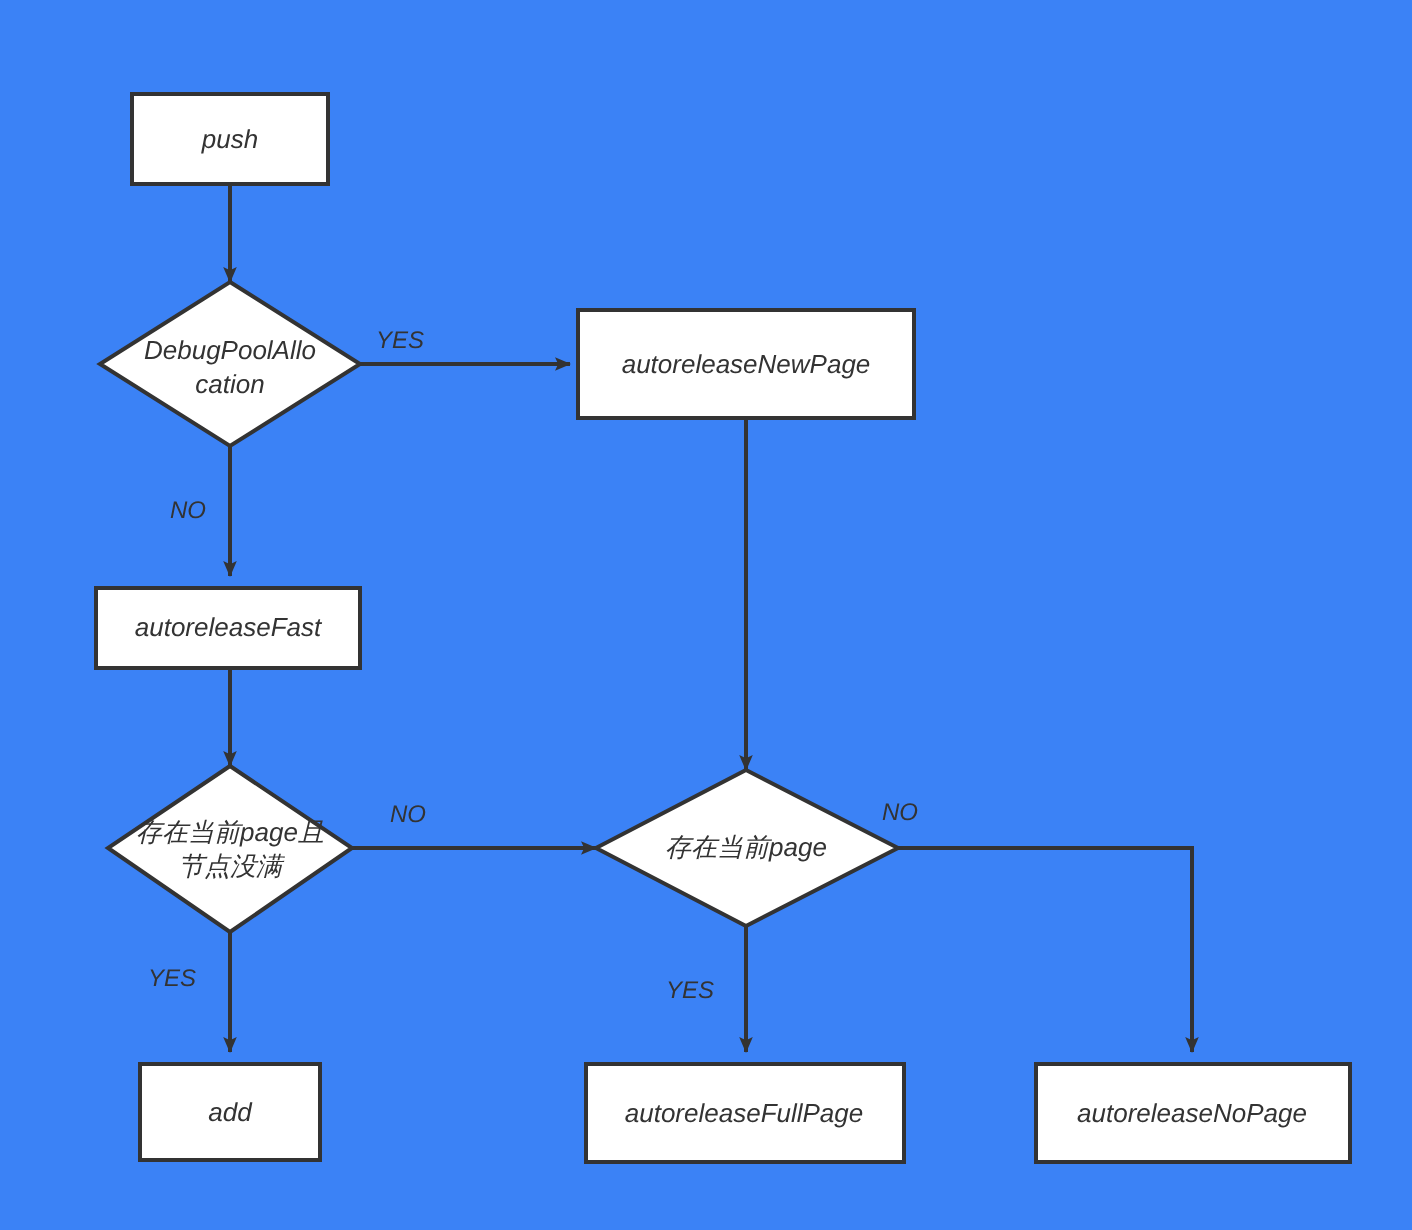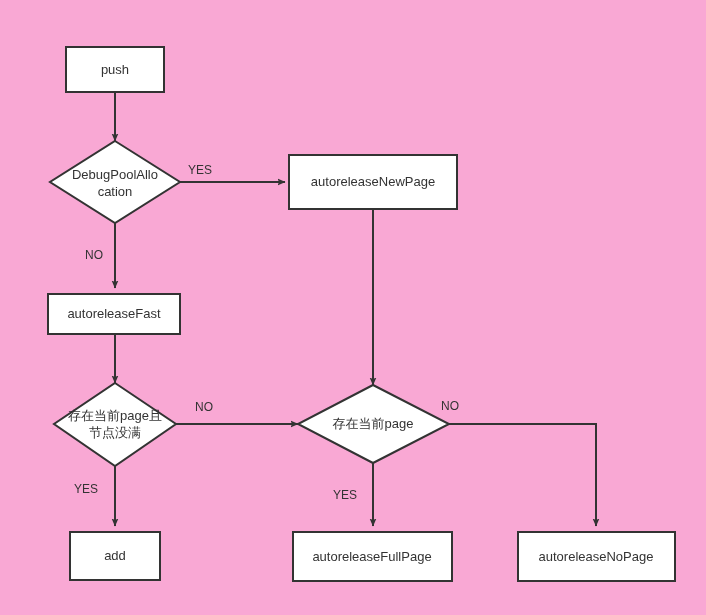--- a/index.html
+++ b/index.html
@@ -7,22 +7,23 @@
     padding: 0;
     background: #ffffff;
   }
   body {
     font-family: "Liberation Sans", "DejaVu Sans", sans-serif;
   }
   #canvas {
     position: relative;
     width: 706px;
     height: 615px;
-    background: #f9a8d4;
+    background: #3b82f6;
     overflow: hidden;
+    font-style: italic;
   }
   #flow-svg {
     position: absolute;
     left: 0;
     top: 0;
     width: 706px;
     height: 615px;
   }
   .node-box {
     fill: #ffffff;

